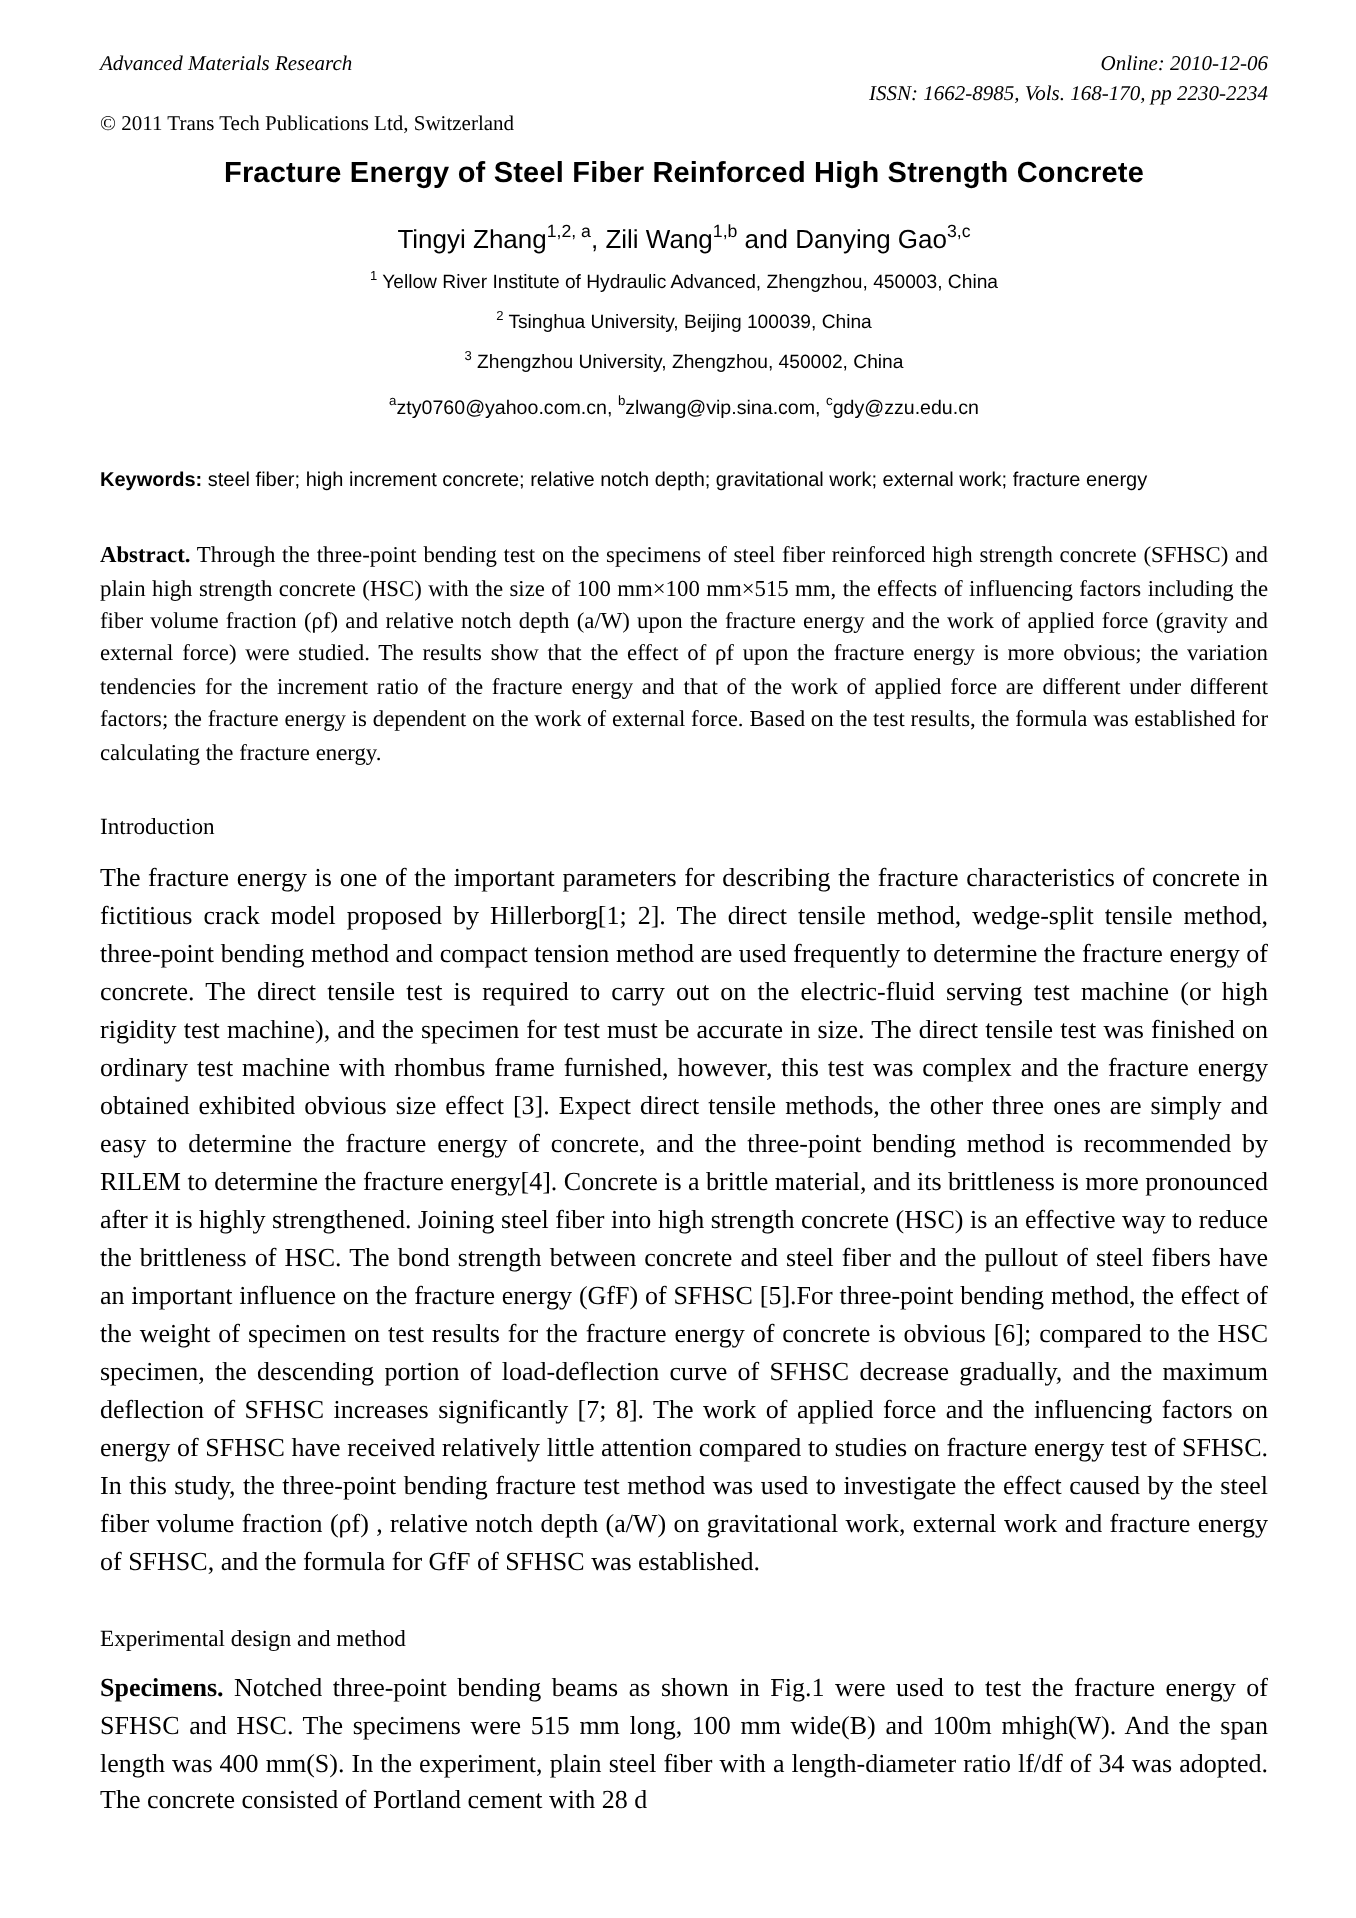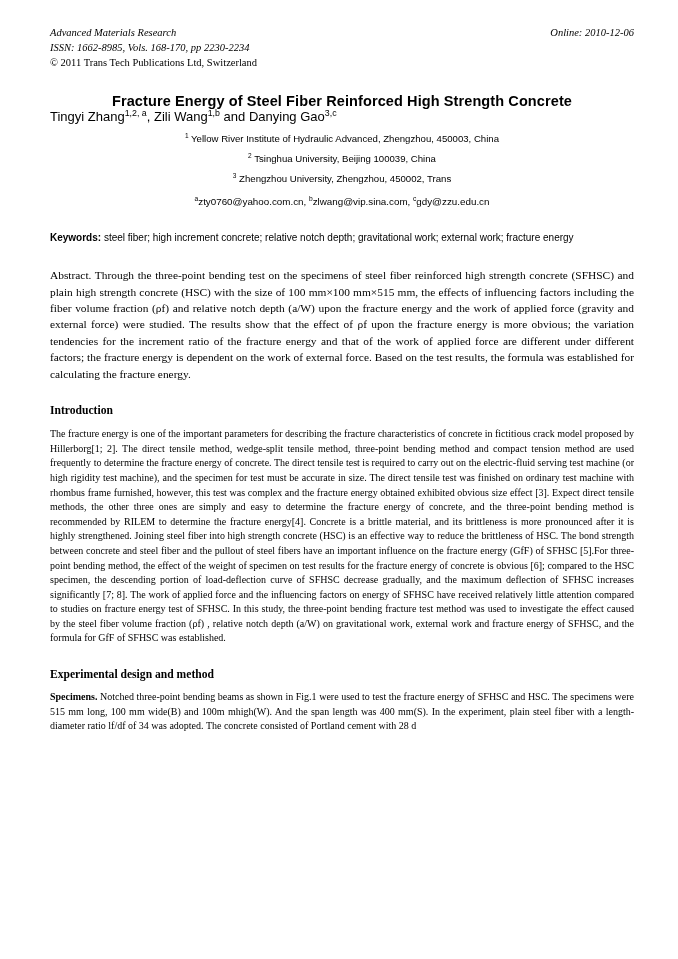--- a/index.html
+++ b/index.html
@@ -24,37 +24,39 @@
     font-size: 10.5px;
     line-height: 1.42;
   }
   .header-row {
     display: flex;
     justify-content: space-between;
     align-items: baseline;
   }
   .journal-name { font-style: italic; }
   .online-date { font-style: italic; margin-left: 15px; }
-  .header-line { font-style: italic; }
+  .header-line { font-style: italic; text-align: right; }
   .copyright { }
 
   
   .title {
-    margin-top: 22px;
+    margin-top: 8px;
     font-family: "Liberation Sans", sans-serif;
     font-size: 14.5px;
     font-weight: bold;
     text-align: center;
     letter-spacing: 0.1px;
   }
 
   
   .authors {
+    margin-top: 17px;
     font-family: "Liberation Sans", sans-serif;
     font-size: 13px;
+    text-align: center;
   }
   .affil {
     font-family: "Liberation Sans", sans-serif;
     font-size: 9.6px;
     text-align: center;
     margin-top: 9px;
   }
   .emails {
     font-family: "Liberation Sans", sans-serif;
     font-size: 9.8px;
@@ -73,31 +75,31 @@
   }
   .keywords b { font-weight: bold; }
 
   
   .abstract {
     margin-top: 22px;
     font-size: 11.4px;
     line-height: 1.44;
     text-align: justify;
   }
-  .abstract .lead { font-weight: normal; }
+  .abstract .lead { font-weight: bold; }
 
   
   .section-head {
     margin-top: 22px;
     font-size: 11.6px;
-    font-weight: bold;
+    font-weight: normal;
   }
   .body-text {
     margin-top: 10px;
-    font-size: 10px;
+    font-size: 13px;
     line-height: 1.46;
     text-align: justify;
   }
   .body-text.tight { margin-top: 9px; }
   .run-in { font-weight: bold; }
 </style>
 </head>
 <body>
 
 <div class="page">
@@ -117,21 +119,21 @@
     <span>Tingyi Zhang</span><sup>1,2, a</sup><span>, </span><span>Zili Wang</span><sup>1,b</sup><span> and </span><span>Danying Gao</span><sup>3,c</sup>
   </div>
 
   <div class="affil">
     <sup>1</sup><span> Yellow River Institute of Hydraulic Advanced, Zhengzhou, 450003, China</span>
   </div>
   <div class="affil">
     <sup>2</sup><span> Tsinghua University, Beijing 100039, China</span>
   </div>
   <div class="affil">
-    <sup>3</sup><span> Zhengzhou University, Zhengzhou, 450002, Trans</span>
+    <sup>3</sup><span> Zhengzhou University, Zhengzhou, 450002, China</span>
   </div>
 
   <div class="emails">
     <sup>a</sup><span>zty0760@yahoo.com.cn, </span><sup>b</sup><span>zlwang@vip.sina.com, </span><sup>c</sup><span>gdy@zzu.edu.cn</span>
   </div>
 
   <div class="keywords">
     <b>Keywords:</b><span> steel fiber; high increment concrete; relative notch depth; gravitational work; external work; fracture energy</span>
   </div>
 

